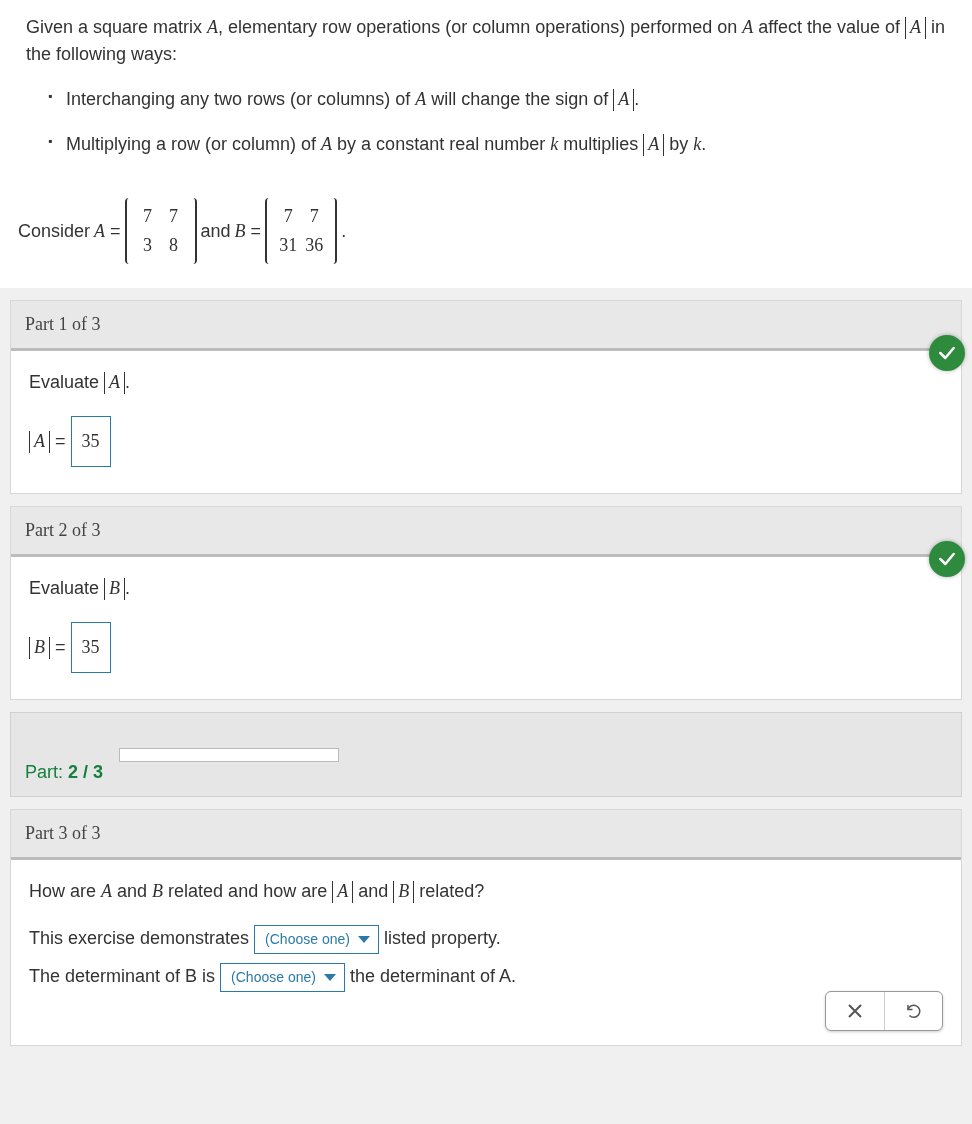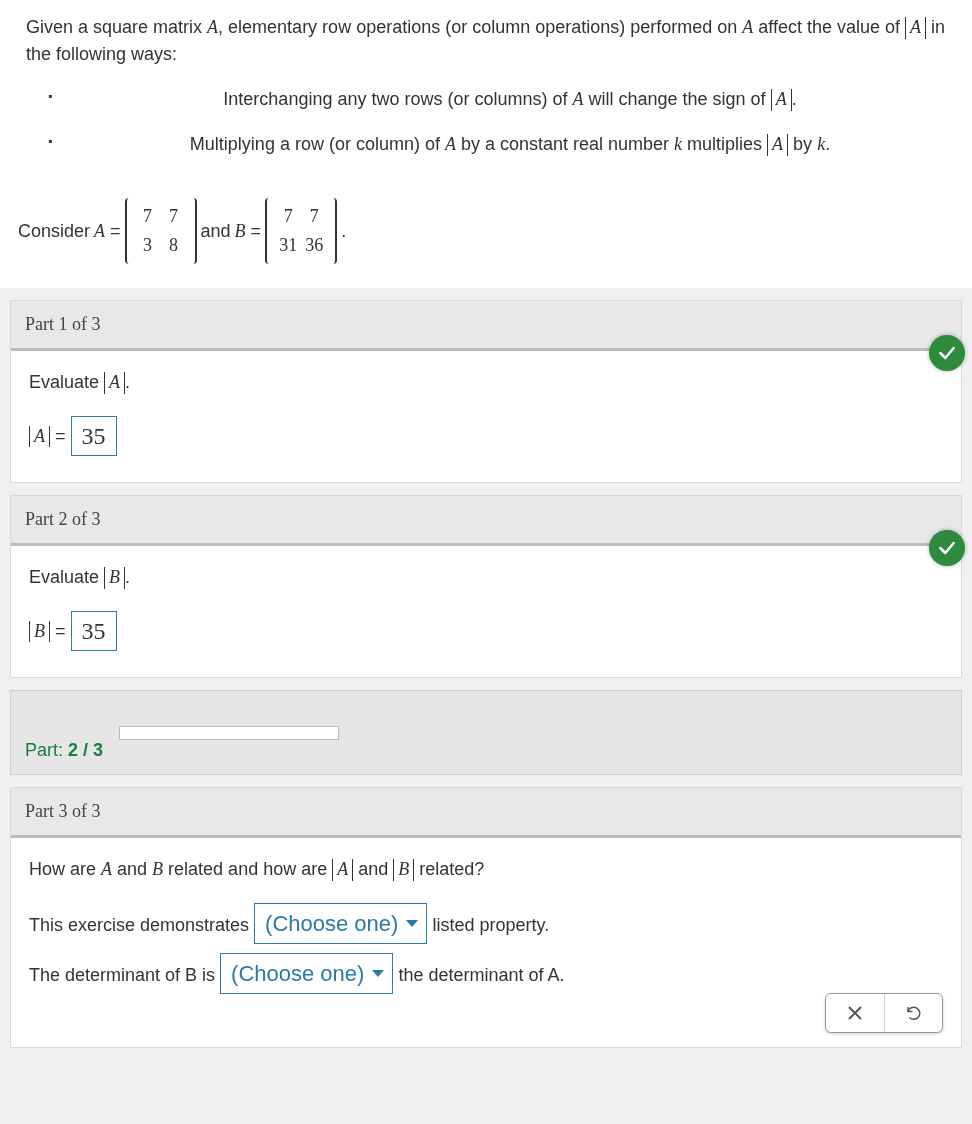--- a/index.html
+++ b/index.html
@@ -11,21 +11,21 @@
     font-size: 18px;
     line-height: 1.5;
     width: 972px;
   }
   .intro {
     padding: 14px 18px 10px 18px;
     background: #fff;
   }
   .intro p { margin: 0 0 18px 8px; }
   ul.rules { list-style: none; padding: 0 0 0 30px; margin: 10px 0 20px 0; }
-  ul.rules li { position: relative; padding-left: 18px; margin-bottom: 18px; text-align: center; }
+  ul.rules li { position: relative; padding-left: 18px; margin-bottom: 18px; }
   ul.rules li::before {
     content: "▪";
     position: absolute;
     left: 0;
     top: 1px;
     font-size: 12px;
     color: #333;
   }
   .mexp { font-family: 'Times New Roman', serif; font-style: italic; }
   .det { display: inline-block; border-left: 1px solid #333; border-right: 1px solid #333; padding: 0 4px; line-height: 1.2; }
@@ -53,26 +53,26 @@
     background: #e8e8e8;
     border-bottom: 3px solid #bcbcbc;
     padding: 10px 14px;
     color: #444;
     font-family: Liberation Serif, serif;
   }
   .part-body { padding: 18px 18px 26px 18px; position: relative; }
   .answer-box {
     display: inline-block;
     border: 1px solid #2a7aa8;
-    padding: 1px 10px;
+    padding: 11px 10px;
     min-width: 36px;
     text-align: center;
     background: #fff;
     font-family: 'Times New Roman', serif;
-    font-size: 24px;
+    font-size: 18px;
   }
   .check-badge {
     position: absolute;
     right: -4px;
     top: -16px;
     width: 36px;
     height: 36px;
     background: #2e8b3e;
     border-radius: 50%;
     display: flex;
@@ -105,21 +105,21 @@
   }
   .select-box {
     display: inline-flex;
     align-items: center;
     border: 1px solid #2a7aa8;
     padding: 3px 8px 3px 10px;
     color: #2a7aa8;
     background: #fff;
     cursor: pointer;
     gap: 8px;
-    font-size: 22px;
+    font-size: 14px;
   }
   .select-box .caret {
     width: 0; height: 0;
     border-left: 6px solid transparent;
     border-right: 6px solid transparent;
     border-top: 7px solid #2a7aa8;
   }
   .action-bar {
     position: absolute;
     right: 18px;

